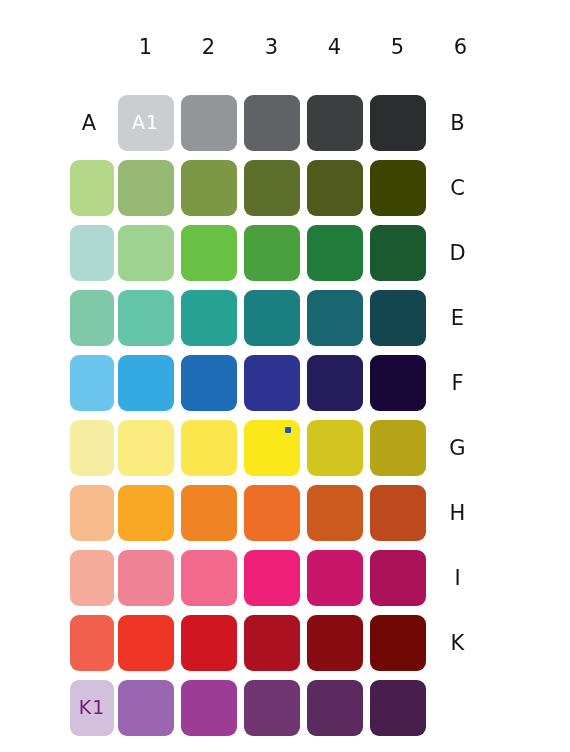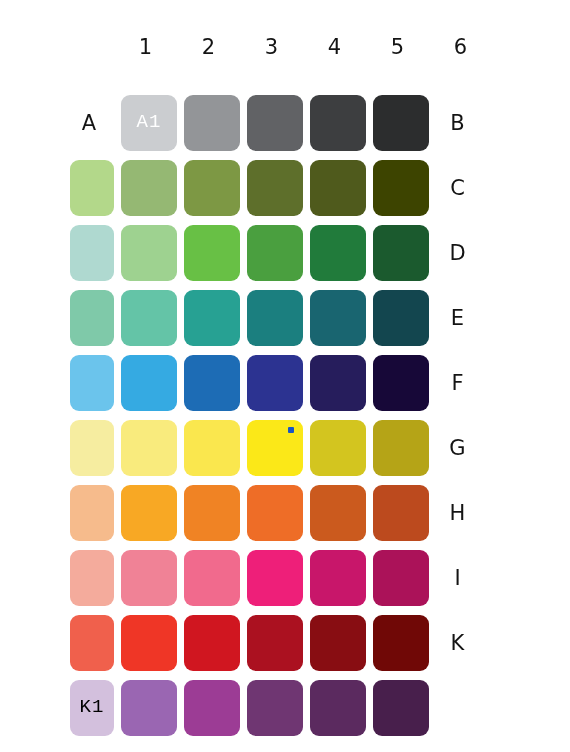--- a/index.html
+++ b/index.html
@@ -63,22 +63,21 @@
     font-size: 21px;
     font-weight: 400;
     color: #141414;
     user-select: none;
     padding-right: 6px;
   }
 
   .swatch-cell {
     display: flex;
     align-items: center;
-    justify-content: flex-end;
-    font-family: Liberation Mono, monospace;
+    justify-content: center;
   }
 
   .swatch {
     position: relative;
     width: 56px;
     height: 56px;
     border-radius: 9px;
     display: flex;
     align-items: center;
     justify-content: center;
@@ -284,21 +283,21 @@
       </div>
       <div class="swatch-cell">
         <div class="swatch" style="background-color: rgb(136, 13, 18);"></div>
       </div>
       <div class="swatch-cell">
         <div class="swatch" style="background-color: rgb(112, 8, 6);"></div>
       </div>
       <div class="row-header" style="color: rgb(20, 20, 20);">K</div>
       <div class="swatch-cell">
         <div class="swatch" style="background-color: rgb(211, 192, 221);">
-          <span class="swatch-label" style="color: #000000;">K1</span>
+          <span class="swatch-label" style="color: #701a75;">K1</span>
         </div>
       </div>
       <div class="swatch-cell">
         <div class="swatch" style="background-color: rgb(154, 102, 178);"></div>
       </div>
       <div class="swatch-cell">
         <div class="swatch" style="background-color: rgb(156, 60, 149);"></div>
       </div>
       <div class="swatch-cell">
         <div class="swatch" style="background-color: rgb(111, 54, 114);"></div>

